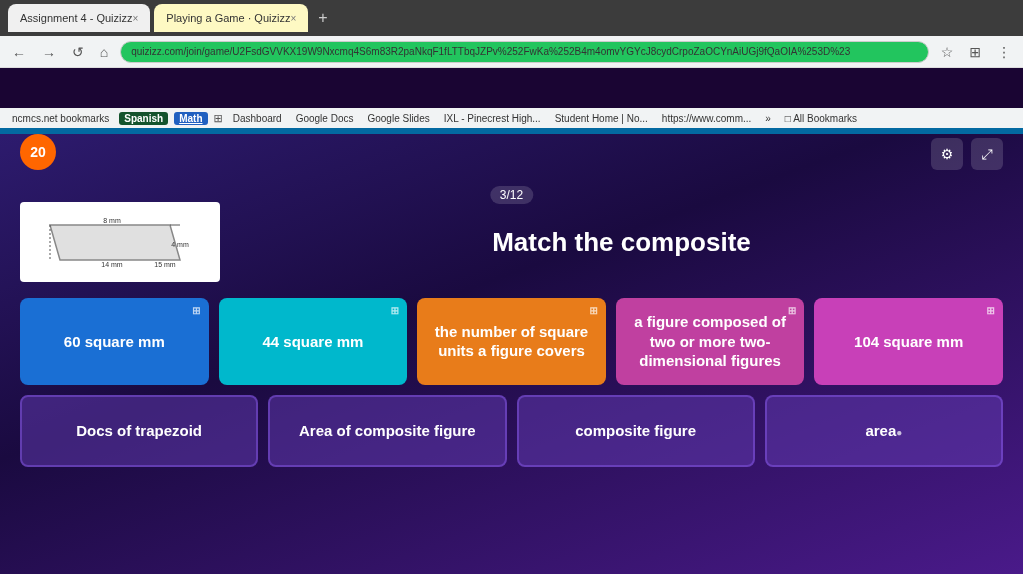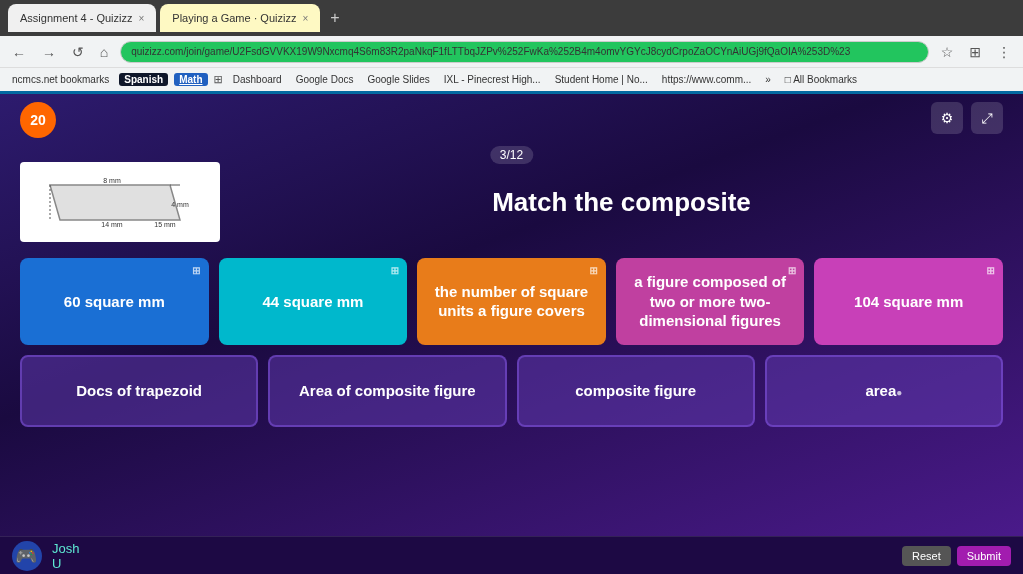--- a/index.html
+++ b/index.html
@@ -21,21 +21,20 @@
       gap: 4px;
     }
     .tab {
       background: #f0f0f0;
       border-radius: 8px 8px 0 0;
       padding: 4px 12px;
       font-size: 11px;
       color: #333;
       display: flex;
       align-items: center;
-      gap: 6px;
       height: 28px;
     }
     .tab.active {
       background: #fef9c3;
     }
     .tab-close {
       font-size: 10px;
       color: #777;
       cursor: pointer;
     }
@@ -78,55 +77,56 @@
     }
 
     
     .bookmarks-bar {
       background: #f1f3f4;
       height: 26px;
       display: flex;
       align-items: center;
       padding: 0 8px;
       gap: 6px;
-      border-bottom: 3px solid #0369a1;
-      font-size: 10px;
+      border-bottom: 6px solid #0369a1;
+      font-size: 10px;
+      margin-top: 40px;
     }
     .bookmark-item {
       background: none;
       border: none;
       font-size: 10px;
       color: #333;
       cursor: pointer;
       padding: 1px 4px;
       border-radius: 3px;
       white-space: nowrap;
     }
     .bookmark-tag {
       padding: 1px 5px;
       border-radius: 3px;
       font-size: 10px;
       font-weight: bold;
       cursor: pointer;
     }
-    .bookmark-tag.spanish { background: #0f172a; color: white; }
+    .bookmark-tag.spanish { background: #14532d; color: white; }
     .bookmark-tag.math { background: #2060c0; color: white; text-decoration: underline; }
 
     
     .game-area {
       background: linear-gradient(160deg, #2d1b6e 0%, #1a0a40 40%, #4a1a8a 100%);
       height: calc(574px - 36px - 32px - 26px - 38px);
       position: relative;
       padding: 0 20px;
     }
 
     
     .game-topbar {
       display: flex;
-      align-items: flex-start;
+      align-items: flex-end;
       justify-content: space-between;
       padding: 8px 0;
       height: 44px;
     }
     .score-badge {
       background: #ff6600;
       border-radius: 50%;
       width: 36px;
       height: 36px;
       display: flex;

